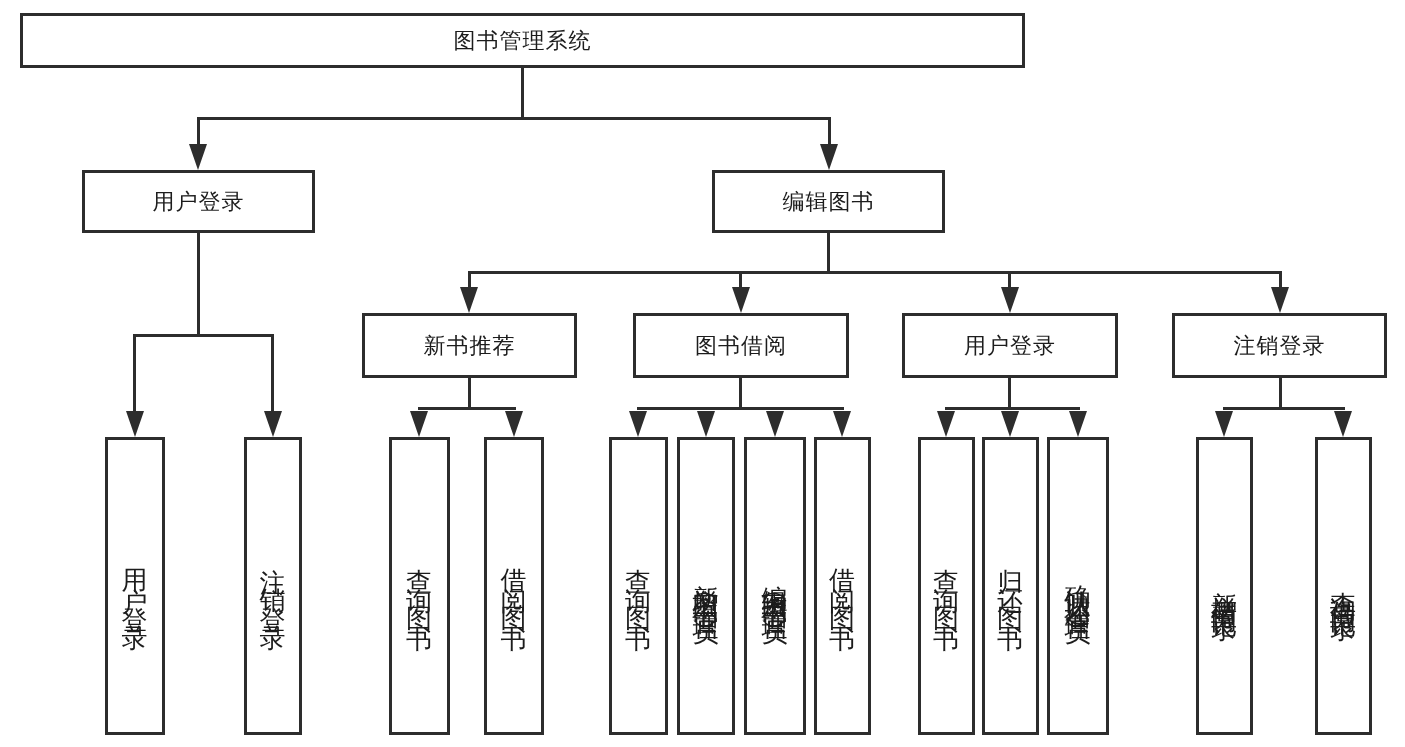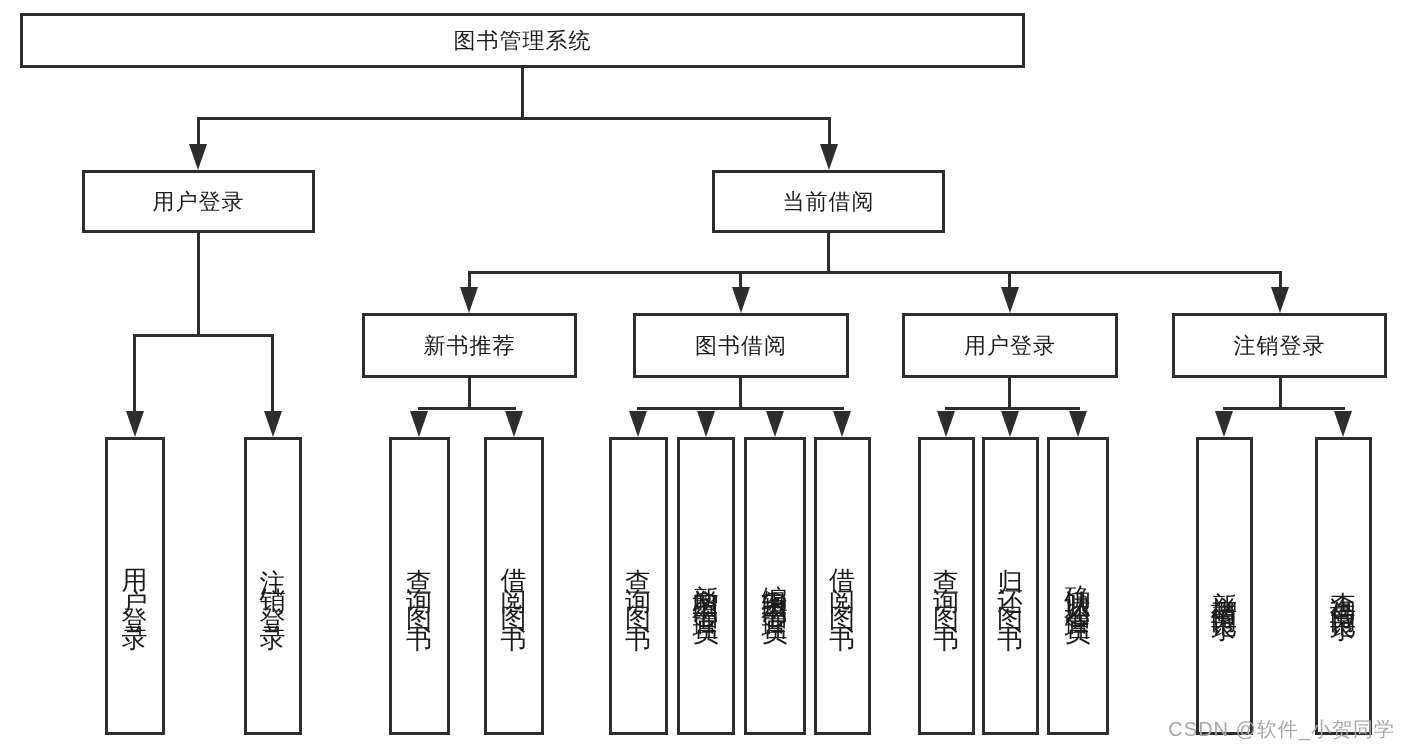--- a/index.html
+++ b/index.html
@@ -64,21 +64,21 @@
 <div id="canvas">
 
   <div class="box" style="left:20px;top:13px;width:1005px;height:55px">
     <span>图书管理系统</span>
   </div>
 
   <div class="box" style="left:82px;top:170px;width:233px;height:63px">
     <span>用户登录</span>
   </div>
   <div class="box" style="left:712px;top:170px;width:233px;height:63px">
-    <span>当前借阅</span>
+    <span>编辑图书</span>
   </div>
 
   <div class="box" style="left:633px;top:313px;width:216px;height:65px">
     <span>图书借阅</span>
   </div>
   <div class="box" style="left:362px;top:313px;width:215px;height:65px">
     <span>新书推荐</span>
   </div>
   <div class="box" style="left:902px;top:313px;width:216px;height:65px">
     <span>用户登录</span>
@@ -168,15 +168,14 @@
   <div class="hline" style="left:945px;top:407px;width:135px"></div>
   <div class="arrow" style="left:937px;top:411px"></div>
   <div class="arrow" style="left:1001px;top:411px"></div>
   <div class="arrow" style="left:1069px;top:411px"></div>
 
   <div class="vline" style="left:1279px;top:378px;height:32px"></div>
   <div class="hline" style="left:1223px;top:407px;width:122px"></div>
   <div class="arrow" style="left:1215px;top:411px"></div>
   <div class="arrow" style="left:1334px;top:411px"></div>
 
-  <div class="watermark">CSDN @软件_小贺同学</div>
 
 </div>
 
 </body></html>

